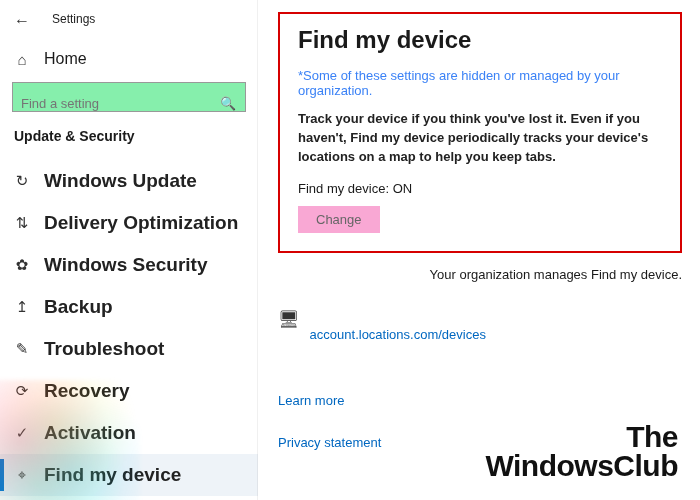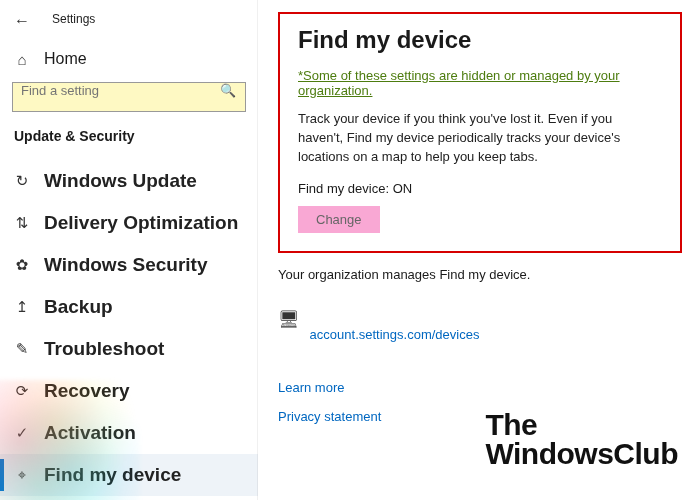--- a/index.html
+++ b/index.html
@@ -36,23 +36,23 @@
   .back-arrow { font-size: 16px; color:#333; padding:2px 4px; cursor:pointer;}
   .app-title { font-size: 12px; color:#222; }
   .home-row {
     display: flex; align-items: center; gap: 14px;
     padding: 8px 14px; cursor:pointer;
   }
   .home-row .icon { width:16px; text-align:center; font-size:15px; color:#333;}
   .home-row .label { font-size: 16px; }
   .search-wrap { padding: 6px 12px 10px 12px; }
   .search-box {
-    display:flex; align-items:flex-start; justify-content:space-between;
+    display:flex; align-items:flex-end; justify-content:space-between;
     border: 1px solid #999; height: 30px; padding: 0 8px;
-    background: #fef9c3;
+    background: #86efac;
   }
   .search-box input{
     border:none; outline:none; width: 180px; font-size:13px; color:#666; background:transparent;
   }
   .search-box .sicon { color:#555; font-size:13px; }
   .section-title {
     font-weight: 600; font-size: 14px; padding: 6px 14px 10px 14px;
   }
   .nav { margin-top: 6px; }
   .nav-item {
@@ -85,38 +85,38 @@
   }
   .red-box {
     border: 2px solid #d60000;
     padding: 12px 20px 18px 18px;
     margin-bottom: 14px;
   }
   .page-title {
     font-size: 24px; font-weight: 600; color:#1a1a1a;
     margin-bottom: 14px;
   }
-  .org-warning { color:#4d7c0f; font-size:13px; margin-bottom: 12px; text-decoration: underline; }
-  .desc { font-size:13px; color:#222; line-height:1.45; margin-bottom: 14px; }
+  .org-warning { color:#3b82f6; font-size:13px; margin-bottom: 12px; }
+  .desc { font-size:13px; color:#222; line-height:1.45; margin-bottom: 14px; font-weight: bold; }
   .status { font-size:13px; margin-bottom: 10px; }
   .change-btn {
     display:inline-block; background:#f9a8d4; color:#666;
     padding: 6px 18px; font-size:13px; border:none; cursor:default;
   }
-  .org-manages { font-size:13px; margin: 2px 0 26px 0; }
+  .org-manages { font-size:13px; margin: 2px 0 26px 0; text-align: right; }
   .action-row { display:flex; gap:10px; align-items:flex-start; margin-bottom:6px;}
   .action-row .aicon { font-size:17px; color:#333; margin-top:1px;}
   .action-row .atext { font-size:13px; line-height:1.4;}
   .link { color:#0067c0; text-decoration:none; cursor:pointer; }
   .bottom-links { margin-top: 36px; display:flex; flex-direction:column; gap:14px;}
-  .bottom-links span { color:#0067c0; font-size:13px; cursor:pointer;}
+  .bottom-links span { color:#0067c0; font-size:13px; cursor:pointer;margin-top:13px;}
   .watermark {
-    position:absolute; right:22px; bottom:32px;
+    position:absolute; right:22px; bottom:20px;
     font-family: "Segoe UI", sans-serif; font-weight:700;
-    font-size:30px; line-height:0.95; color:#111; text-align:left;
+    font-size:30px; line-height:0.95; color:#111; text-align:right;
     letter-spacing: -0.5px;
     pointer-events:none;
   }
 </style>
 </head>
 <body>
 
 <div class="app">
   <div class="sidebar">
     <div class="header-row">
@@ -188,21 +188,21 @@
       <div class="status">Find my device: ON</div>
       <button class="change-btn" disabled="">Change</button>
     </div>
 
     <div class="org-manages">Your organization manages Find my device.</div>
 
     <div class="action-row">
       <span class="aicon">🖥</span>
       <div class="atext">
         <br>
-        <span class="link">account.settings.com/devices</span>
+        <span class="link">account.locations.com/devices</span>
       </div>
     </div>
 
     <div class="bottom-links">
       <span>Learn more</span>
       <span>Privacy statement</span>
     </div>
 
     <div class="watermark">
       <span>The</span><br>

